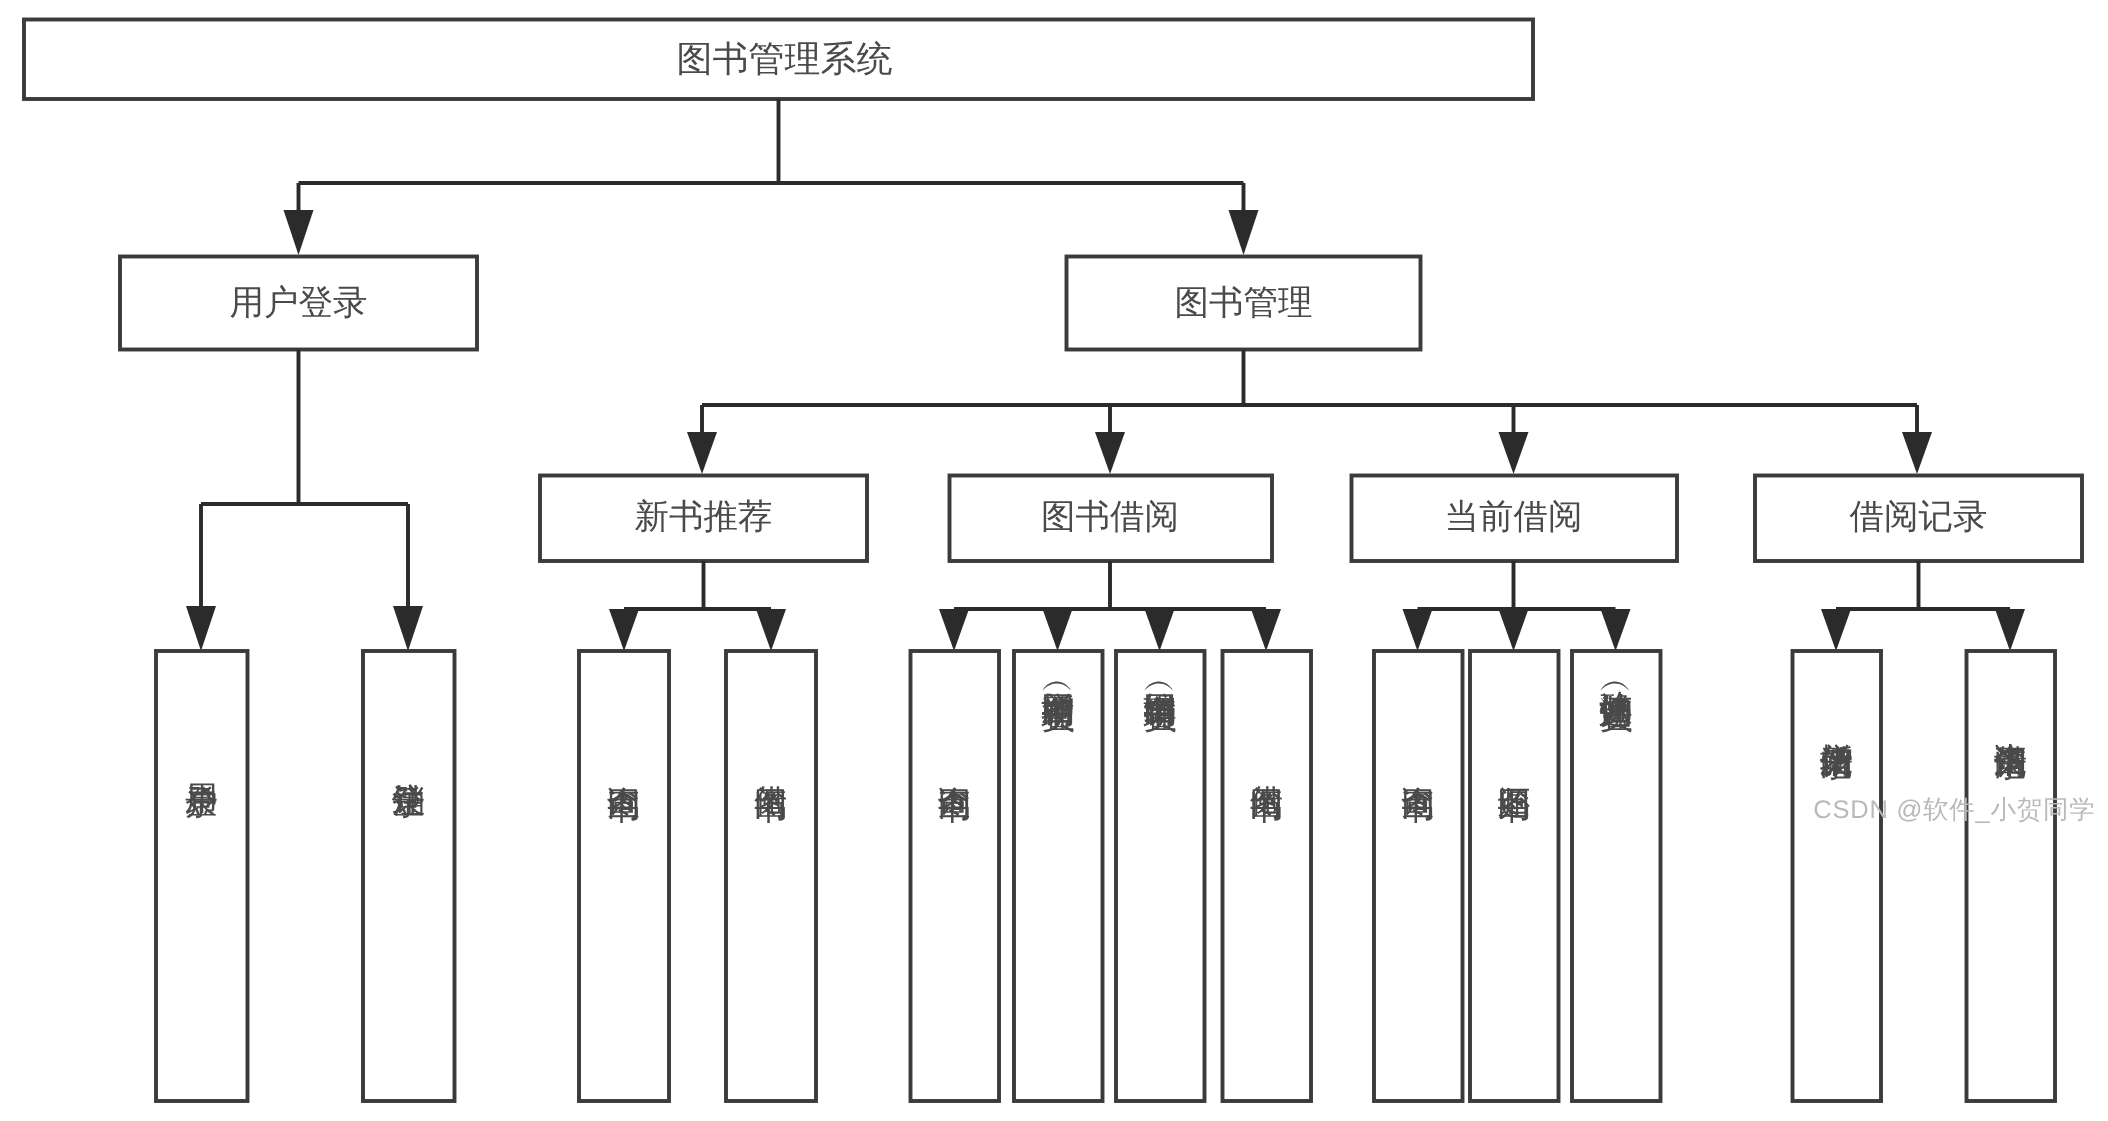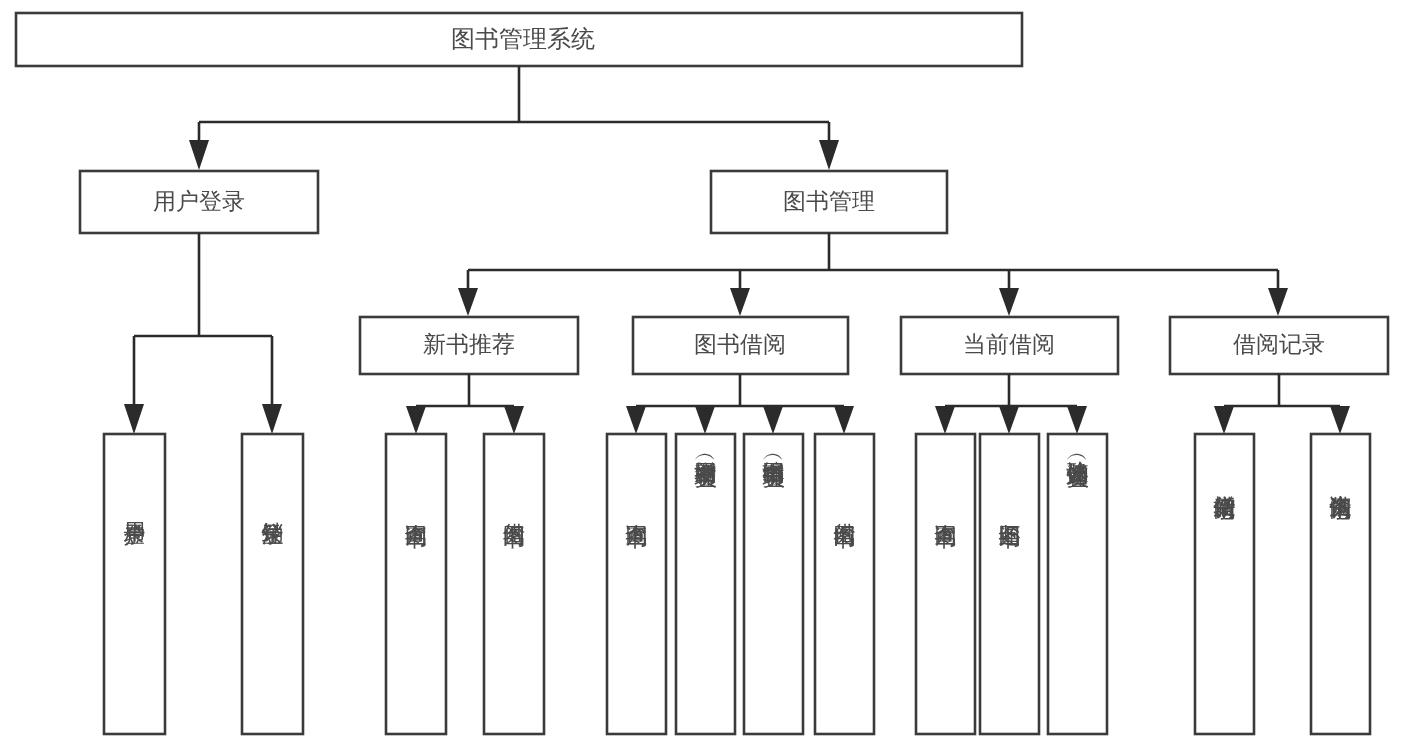--- a/index.html
+++ b/index.html
@@ -237,14 +237,15 @@
     <span class="vertical-label">确认归还（管理员）</span>
   </div>
 
   <div class="vertical-label-wrap" style="left:1195px; top:477px; width:59px;">
     <span class="vertical-label">新增借阅记录</span>
   </div>
   <div class="vertical-label-wrap" style="left:1311px; top:477px; width:59px;">
     <span class="vertical-label">查询借阅记录</span>
   </div>
 
+  <div class="watermark">CSDN @软件_小贺同学</div>
 
 </div>
 
 </body></html>

